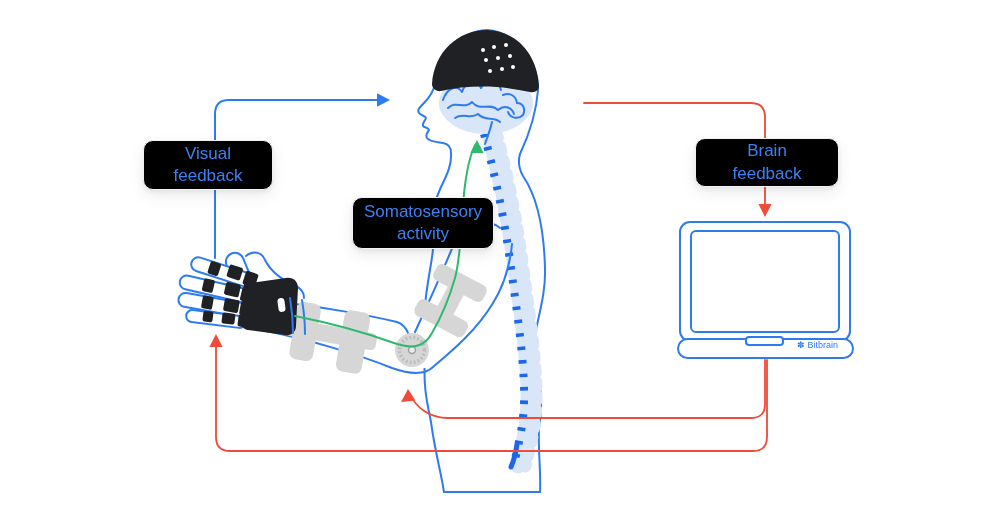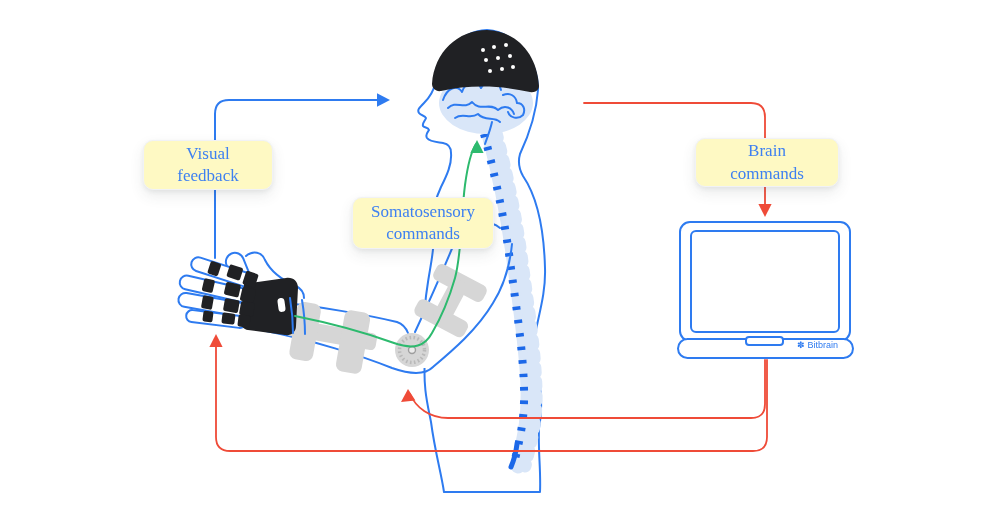--- a/index.html
+++ b/index.html
@@ -17,24 +17,24 @@
   
   .body{fill:#ffffff;stroke:var(--blue,#2e7bf0);stroke-width:2;stroke-linejoin:round;}
   .outline{fill:none;stroke:var(--blue,#2e7bf0);stroke-width:2;stroke-linecap:round;stroke-linejoin:round;}
   .whitefill{fill:#ffffff;stroke:none;}
   .lightblue{fill:var(--light-blue,#d9e6f8);}
   .spine-col{fill:none;stroke:var(--light-blue,#d9e6f8);stroke-linecap:round;}
   .spine-disc{fill:none;stroke:var(--spine-blue,#1c68e8);}
   .gray{fill:var(--gray,#d6d6d6);}
   .black{fill:var(--cap-black,#202124);}
   
-  .label{position:absolute;z-index:5;background:#fef9c3;border:1px solid #f1f2f5;border-radius:10px;
+  .label{position:absolute;z-index:5;background:#000000;border:1px solid #f1f2f5;border-radius:10px;
          box-shadow:0 2px 4px rgba(60,64,67,.07),0 6px 14px rgba(60,64,67,.10);
          color:var(--label-text,#3e80f1);font-size:17px;line-height:1.32;text-align:center;
-         white-space:pre-line;display:flex;align-items:center;justify-content:center;font-family:Liberation Serif, serif;}
+         white-space:pre-line;display:flex;align-items:center;justify-content:center;}
   
   .laptop-logo{position:absolute;z-index:4;left:797px;top:341px;display:flex;align-items:center;gap:3px;
                color:var(--blue,#2e7bf0);font-size:9px;line-height:1;}
   .laptop-logo .glyph{font-size:9px;}
 </style>
 </head>
 <body>
 
 <div id="stage">
 
@@ -187,24 +187,24 @@
                                  C442,316 449,299 455,278 C462,252 461,215 465,185
                                  C468,163 472,150 476,144"></path>
     <polygon class="fill-green" points="477,140 470.4,153 483.6,153"></polygon>
   </g>
 </svg>
 
   <div class="label" style="left:143px;top:140px;width:128px;height:48px">Visual
 feedback</div>
 
   <div class="label" style="left:352px;top:197px;width:140px;height:50px">Somatosensory
-commands</div>
+activity</div>
 
   <div class="label" style="left:695px;top:138px;width:142px;height:47px">Brain
-commands</div>
+feedback</div>
 
 
   <div class="laptop-logo">
     <span class="glyph">✽</span>
     <span>Bitbrain</span>
   </div>
 
 </div>
 
 </body></html>

